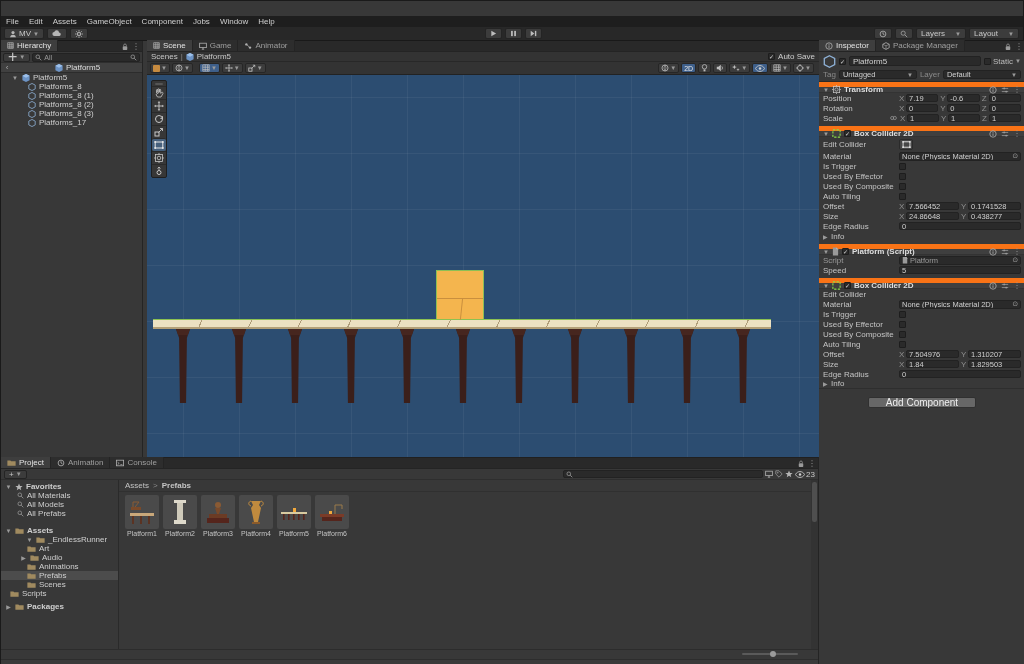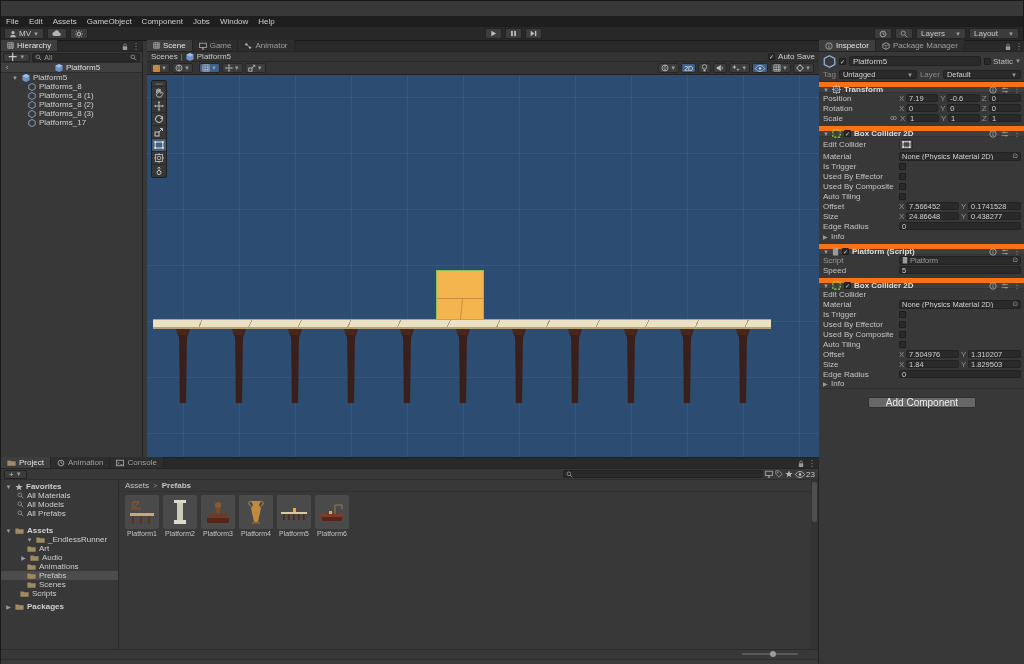--- a/index.html
+++ b/index.html
@@ -733,21 +733,21 @@
               <use href="#i-folder"></use>
             </svg>
             <span>Prefabs</span>
           </div>
         <div class="prow" style="padding-left:26px">
             <svg class="ic" width="9" height="8">
               <use href="#i-folder"></use>
             </svg>
             <span>Scenes</span>
           </div>
-        <div class="prow" style="padding-left:19px">
+        <div class="prow" style="padding-left:9px">
             <svg class="ic" width="9" height="8">
               <use href="#i-folder"></use>
             </svg>
             <span>Scripts</span>
           </div>
         <div style="height:4px"></div>
         <div class="prow">
             <span class="fold">▶</span>
             <svg class="ic" width="9" height="8">
               <use href="#i-folder"></use>

